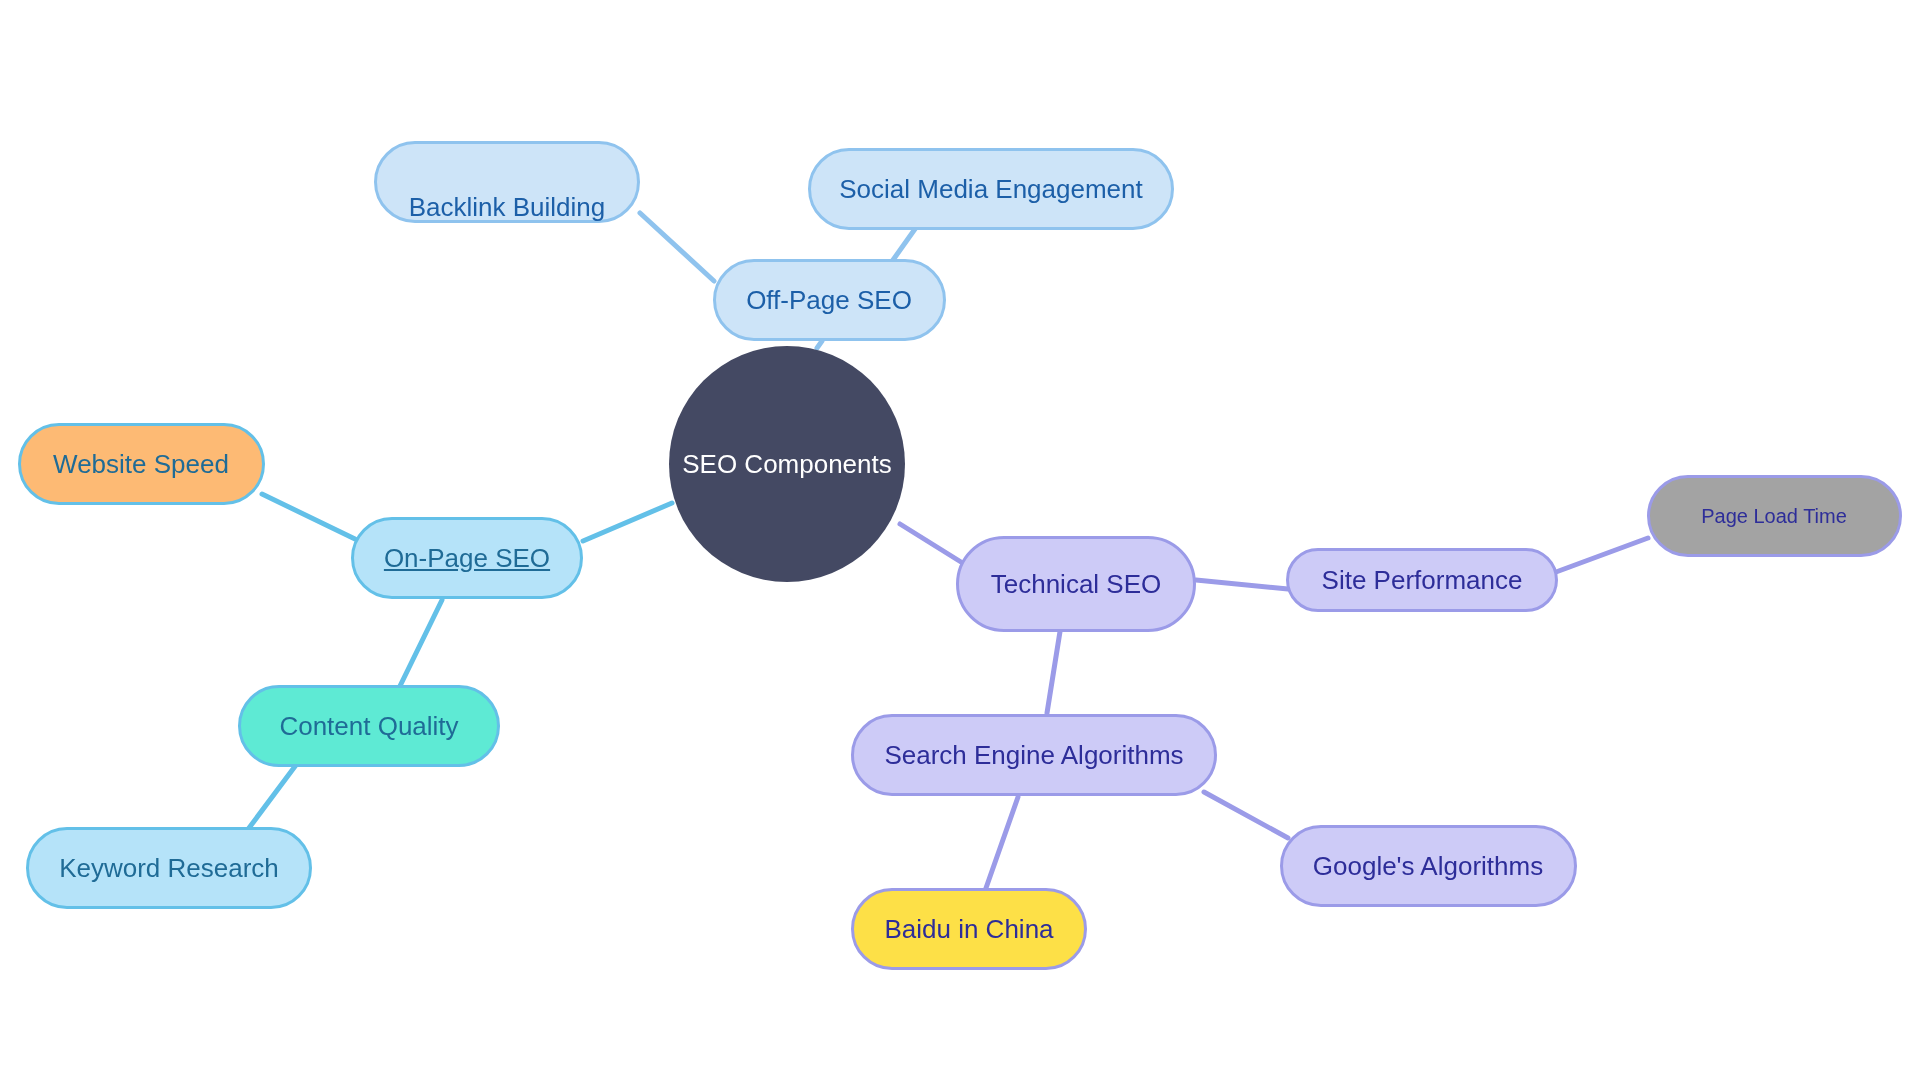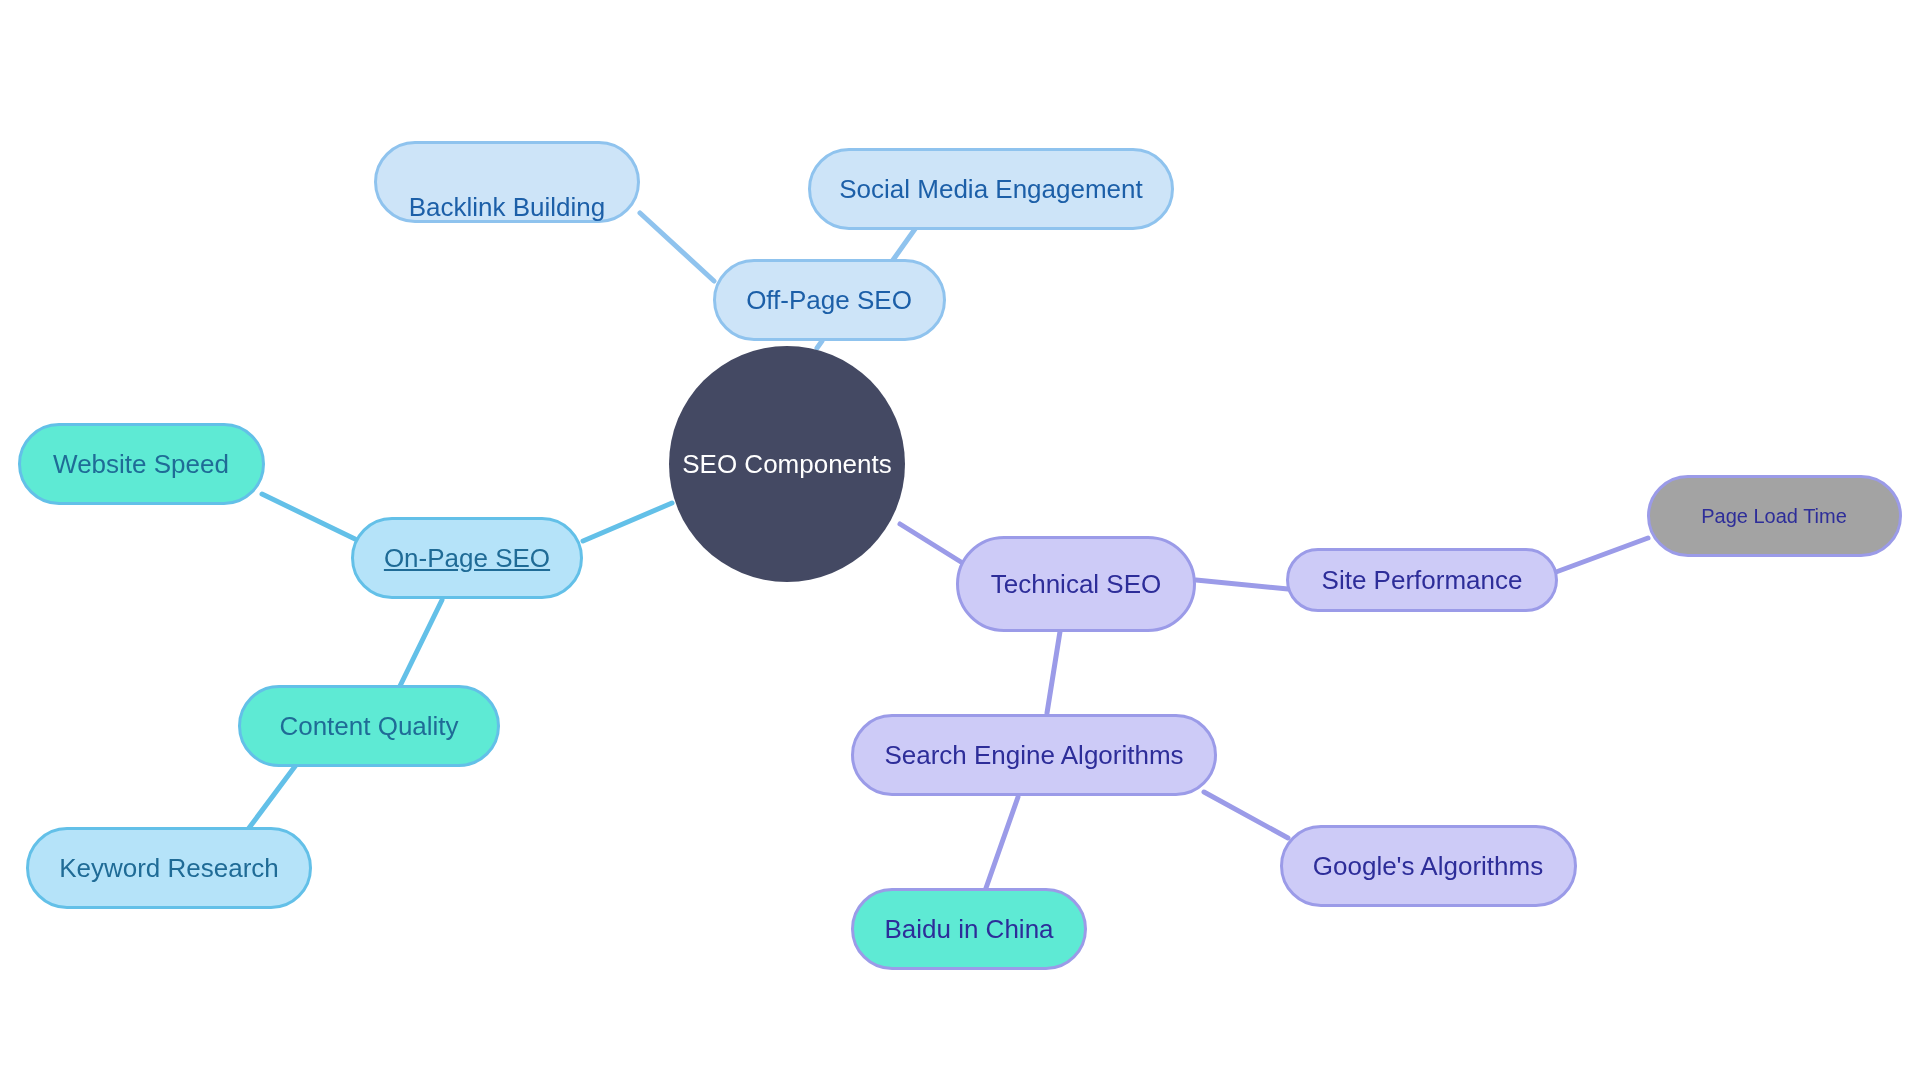--- a/index.html
+++ b/index.html
@@ -76,21 +76,21 @@
       </div>
       <div class="node node-pill" style="left: 374px; top: 141px; width: 266px; height: 82px; background: rgb(205, 228, 248); border-color: rgb(143, 195, 238); color: rgb(28, 95, 168); font-size: 26px; align-items: flex-end;">
         <span class="node-label">Backlink Building</span>
       </div>
       <div class="node node-pill" style="left: 808px; top: 108px; width: 366px; height: 82px; background: rgb(205, 228, 248); border-color: rgb(143, 195, 238); color: rgb(28, 95, 168); font-size: 26px; margin-top: 40px;">
         <span class="node-label">Social Media Engagement</span>
       </div>
       <div class="node node-pill" style="left: 351px; top: 517px; width: 232px; height: 82px; background: rgb(181, 227, 249); border-color: rgb(99, 192, 232); color: rgb(31, 107, 150); font-size: 26px; text-decoration: underline;">
         <span class="node-label">On-Page SEO</span>
       </div>
-      <div class="node node-pill" style="left: 17.5px; top: 423px; width: 247px; height: 82px; background: #5eead4; border-color: rgb(99, 192, 232); color: rgb(31, 107, 150); font-size: 26px;">
+      <div class="node node-pill" style="left: 17.5px; top: 423px; width: 247px; height: 82px; background: #fdba74; border-color: rgb(99, 192, 232); color: rgb(31, 107, 150); font-size: 26px;">
         <span class="node-label">Website Speed</span>
       </div>
       <div class="node node-pill" style="left: 238px; top: 685px; width: 262px; height: 82px; background: #5eead4; border-color: rgb(99, 192, 232); color: rgb(31, 107, 150); font-size: 26px;">
         <span class="node-label">Content Quality</span>
       </div>
       <div class="node node-pill" style="left: 26px; top: 827px; width: 286px; height: 82px; background: rgb(181, 227, 249); border-color: rgb(99, 192, 232); color: rgb(31, 107, 150); font-size: 26px;">
         <span class="node-label">Keyword Research</span>
       </div>
       <div class="node node-pill" style="left: 956px; top: 536px; width: 240px; height: 96px; background: rgb(205, 203, 247); border-color: rgb(155, 155, 232); color: rgb(45, 45, 153); font-size: 26px;">
         <span class="node-label">Technical SEO</span>
@@ -100,17 +100,17 @@
       </div>
       <div class="node node-pill" style="left: 1646.5px; top: 475px; width: 255px; height: 82px; background: #a3a3a3; border-color: rgb(155, 155, 232); color: rgb(45, 45, 153); font-size: 20px;">
         <span class="node-label">Page Load Time</span>
       </div>
       <div class="node node-pill" style="left: 851px; top: 714px; width: 366px; height: 82px; background: rgb(205, 203, 247); border-color: rgb(155, 155, 232); color: rgb(45, 45, 153); font-size: 26px;">
         <span class="node-label">Search Engine Algorithms</span>
       </div>
       <div class="node node-pill" style="left: 1279.5px; top: 825px; width: 297px; height: 82px; background: rgb(205, 203, 247); border-color: rgb(155, 155, 232); color: rgb(45, 45, 153); font-size: 26px;">
         <span class="node-label">Google's Algorithms</span>
       </div>
-      <div class="node node-pill" style="left: 851px; top: 888px; width: 236px; height: 82px; background: #5eead4; border-color: rgb(155, 155, 232); color: rgb(45, 45, 153); font-size: 26px;">
+      <div class="node node-pill" style="left: 851px; top: 888px; width: 236px; height: 82px; background: #fde047; border-color: rgb(155, 155, 232); color: rgb(45, 45, 153); font-size: 26px;">
         <span class="node-label">Baidu in China</span>
       </div>
     </div>
 </div>
 
 </body></html>

